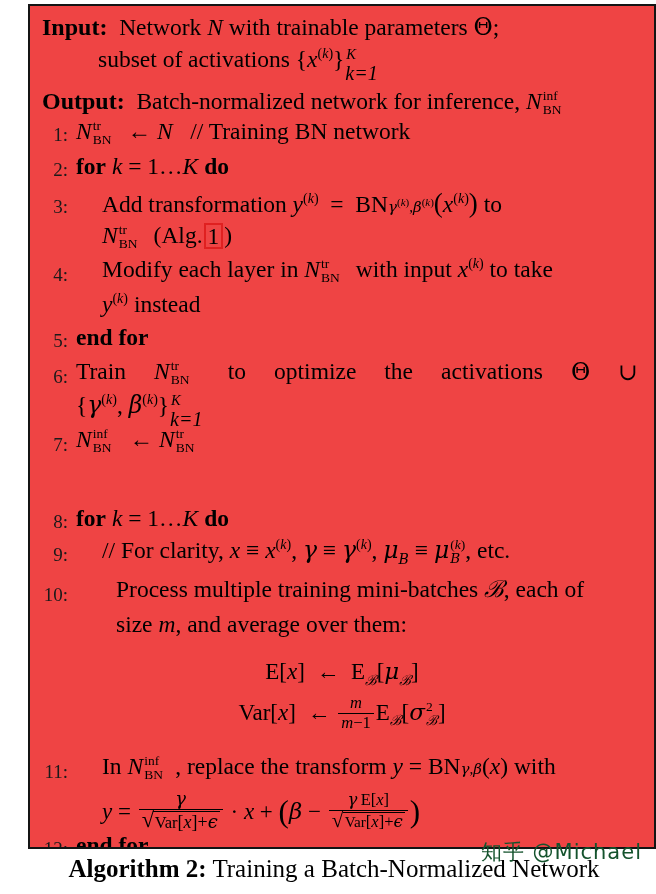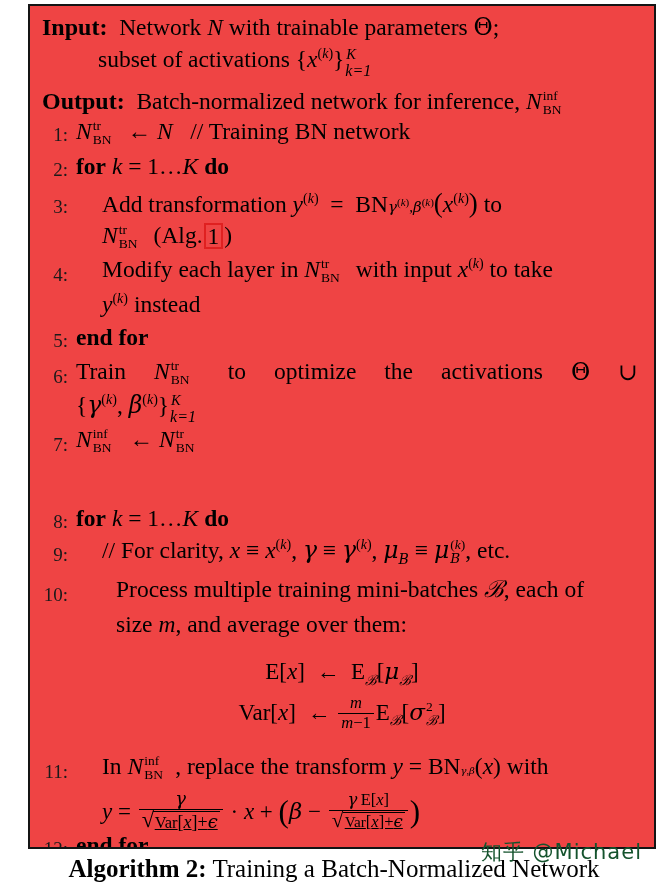--- a/index.html
+++ b/index.html
@@ -126,21 +126,21 @@
     position: relative;
     width: 0; height: 0;
     vertical-align: baseline;
   }
   .braceidx .top {
     position: absolute; left: 2px; top: -20px;
     font-size: 14.5px; font-style: italic; line-height: 1;
   }
   .braceidx .bot {
     position: absolute; left: 1px; top: -4px;
-    font-size: 16px; font-style: italic; line-height: 1;
+    font-size: 20px; font-style: italic; line-height: 1;
   }
 
   
   .reflink {
     display: inline-block;
     border: 2.5px solid #e02020;
     padding: 0 2px;
     line-height: 0.95;
     margin: 0 1px;
     position: relative;
@@ -171,21 +171,20 @@
   
   .sqrt {
     display: inline-block;
     position: relative;
     padding-left: 11px;
   }
   .sqrt .radicand {
     display: inline-block;
     border-top: 1.4px solid #000;
     padding: 1px 2px 0 2px;
-    text-decoration: underline;
   }
   .sqrt .radsign {
     position: absolute;
     left: 0; top: -2px;
     font-size: 1.28em;
     line-height: 1;
   }
 
   
   .display-eq {
@@ -323,21 +322,21 @@
       <div class="display-eq" style="top:652px;">
         <span class="mr">E</span>[<i class="mi">x</i>] &nbsp;←&nbsp; <span class="mr">E</span><span class="sub-only"><span class="cal">ℬ</span></span>[<span class="mgk">μ</span><span class="sub-only"><span class="cal">ℬ</span></span>]
       </div>
 
       <div class="display-eq" style="top:690px;">
         <span class="mr">Var</span>[<i class="mi">x</i>] &nbsp;←&nbsp;<span class="frac"><span class="num"><i class="mi">m</i></span><span class="den"><i class="mi">m</i>−1</span></span><span class="mr">E</span><span class="sub-only"><span class="cal">ℬ</span></span>[<span class="mgk">σ</span><span class="subsup"><span class="sup">2</span><span class="sub"><span class="cal">ℬ</span></span></span><span style="display:inline-block;width:13px;"></span>]
       </div>
 
       <div class="lineno" style="left:0px; top:755px;">11:</div>
       <div class="body-txt" style="left:72px; top:747px;">
-        In <i class="mi">N</i><span class="subsup"><span class="sup">inf</span><span class="sub">BN</span></span><span style="display:inline-block;width:32px;"></span>, replace the transform <i class="mi">y</i> = <span class="mr">BN</span><span style="font-size:10px;"><span class="mgk">γ</span>,<span class="mgk">β</span></span>(<i class="mi">x</i>) with
+        In <i class="mi">N</i><span class="subsup"><span class="sup">inf</span><span class="sub">BN</span></span><span style="display:inline-block;width:32px;"></span>, replace the transform <i class="mi">y</i> = <span class="mr">BN</span><span style="font-size:15px;"><span class="mgk">γ</span>,<span class="mgk">β</span></span>(<i class="mi">x</i>) with
       </div>
 
       <div class="body-txt" style="left:72px; top:785px; font-size:23px;">
         <i class="mi">y</i> = <span class="frac" style="font-size:0.78em;"><span class="num"><span class="mgk">γ</span></span><span class="den"><span class="sqrt"><span class="radsign">√</span><span class="radicand"><span class="mr" style="font-size:0.92em;">Var</span>[<i class="mi">x</i>]+<span class="mgk">ϵ</span></span></span></span></span> · <i class="mi">x</i> + <span style="font-size:1.35em;position:relative;top:0.07em;">(</span><span class="mgk">β</span> − <span class="frac" style="font-size:0.72em;"><span class="num"><span class="mgk">γ</span> <span class="mr">E</span>[<i class="mi">x</i>]</span><span class="den"><span class="sqrt"><span class="radsign">√</span><span class="radicand"><span class="mr" style="font-size:0.92em;">Var</span>[<i class="mi">x</i>]+<span class="mgk">ϵ</span></span></span></span></span><span style="font-size:1.35em;position:relative;top:0.07em;">)</span>
       </div>
 
       <div class="lineno" style="left:0px; top:832px;">12:</div>
       <div class="body-txt" style="left:46px; top:826px;">
         <span class="kw">end for</span>
       </div>

